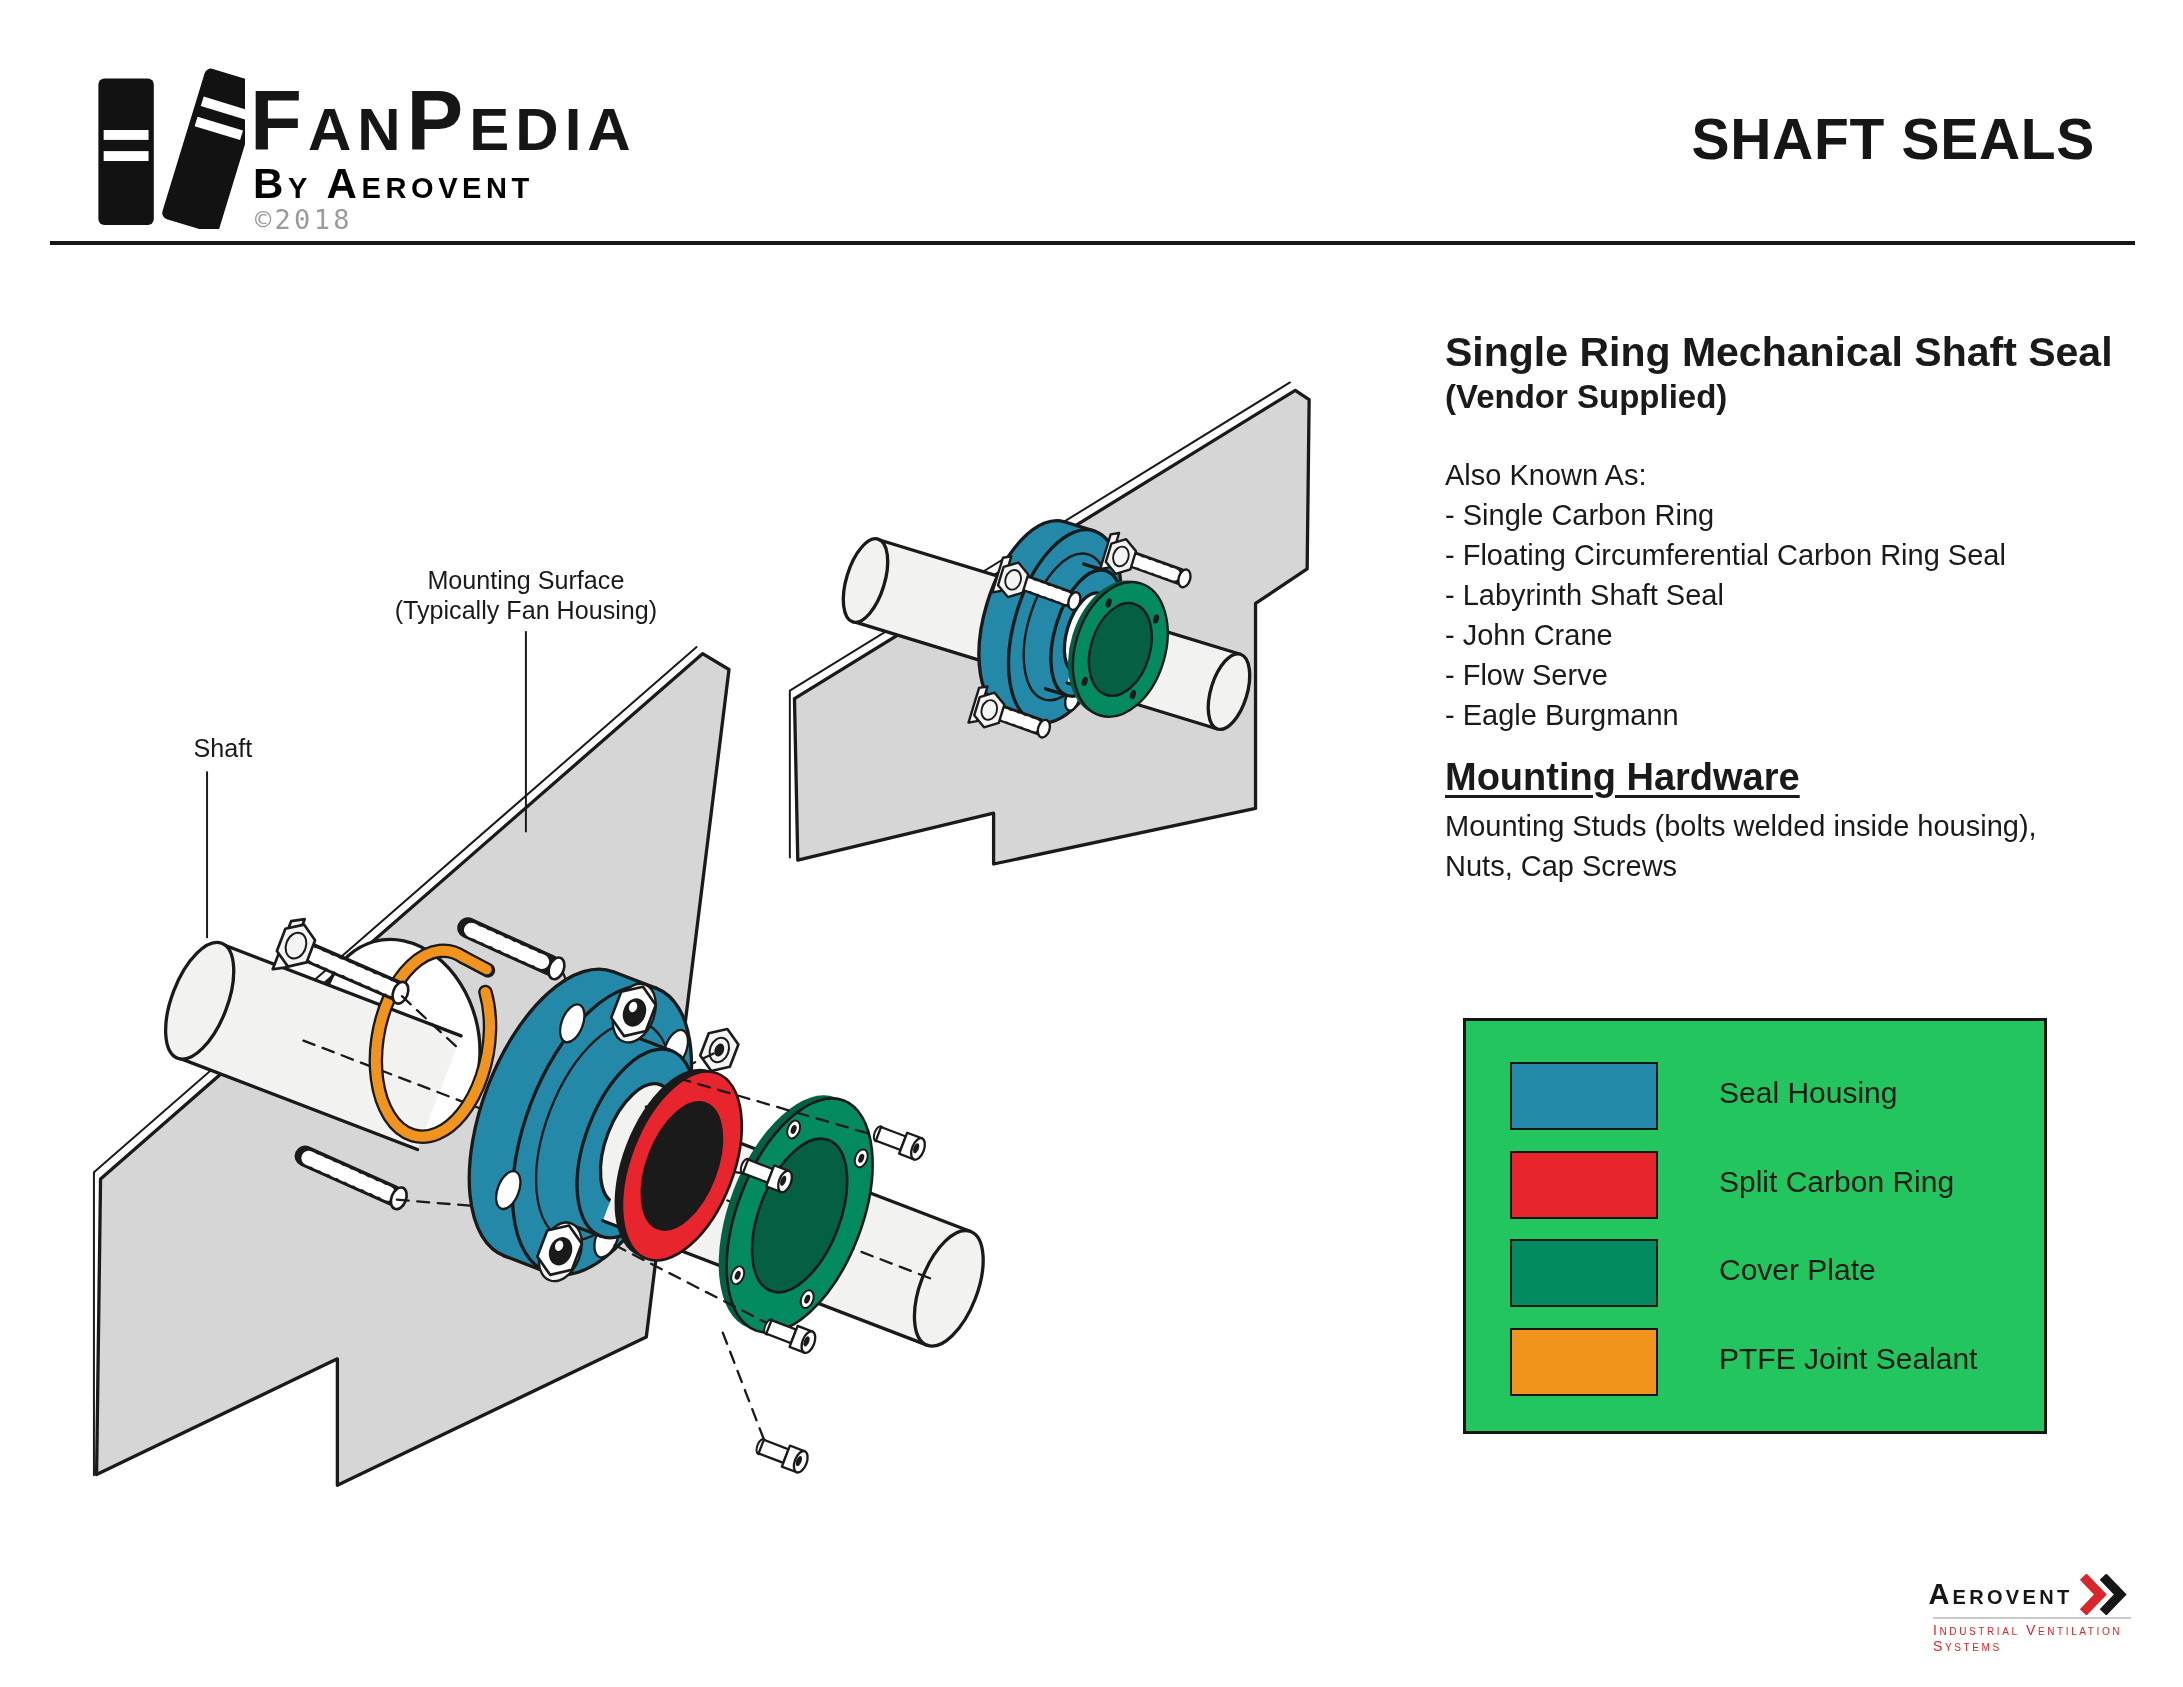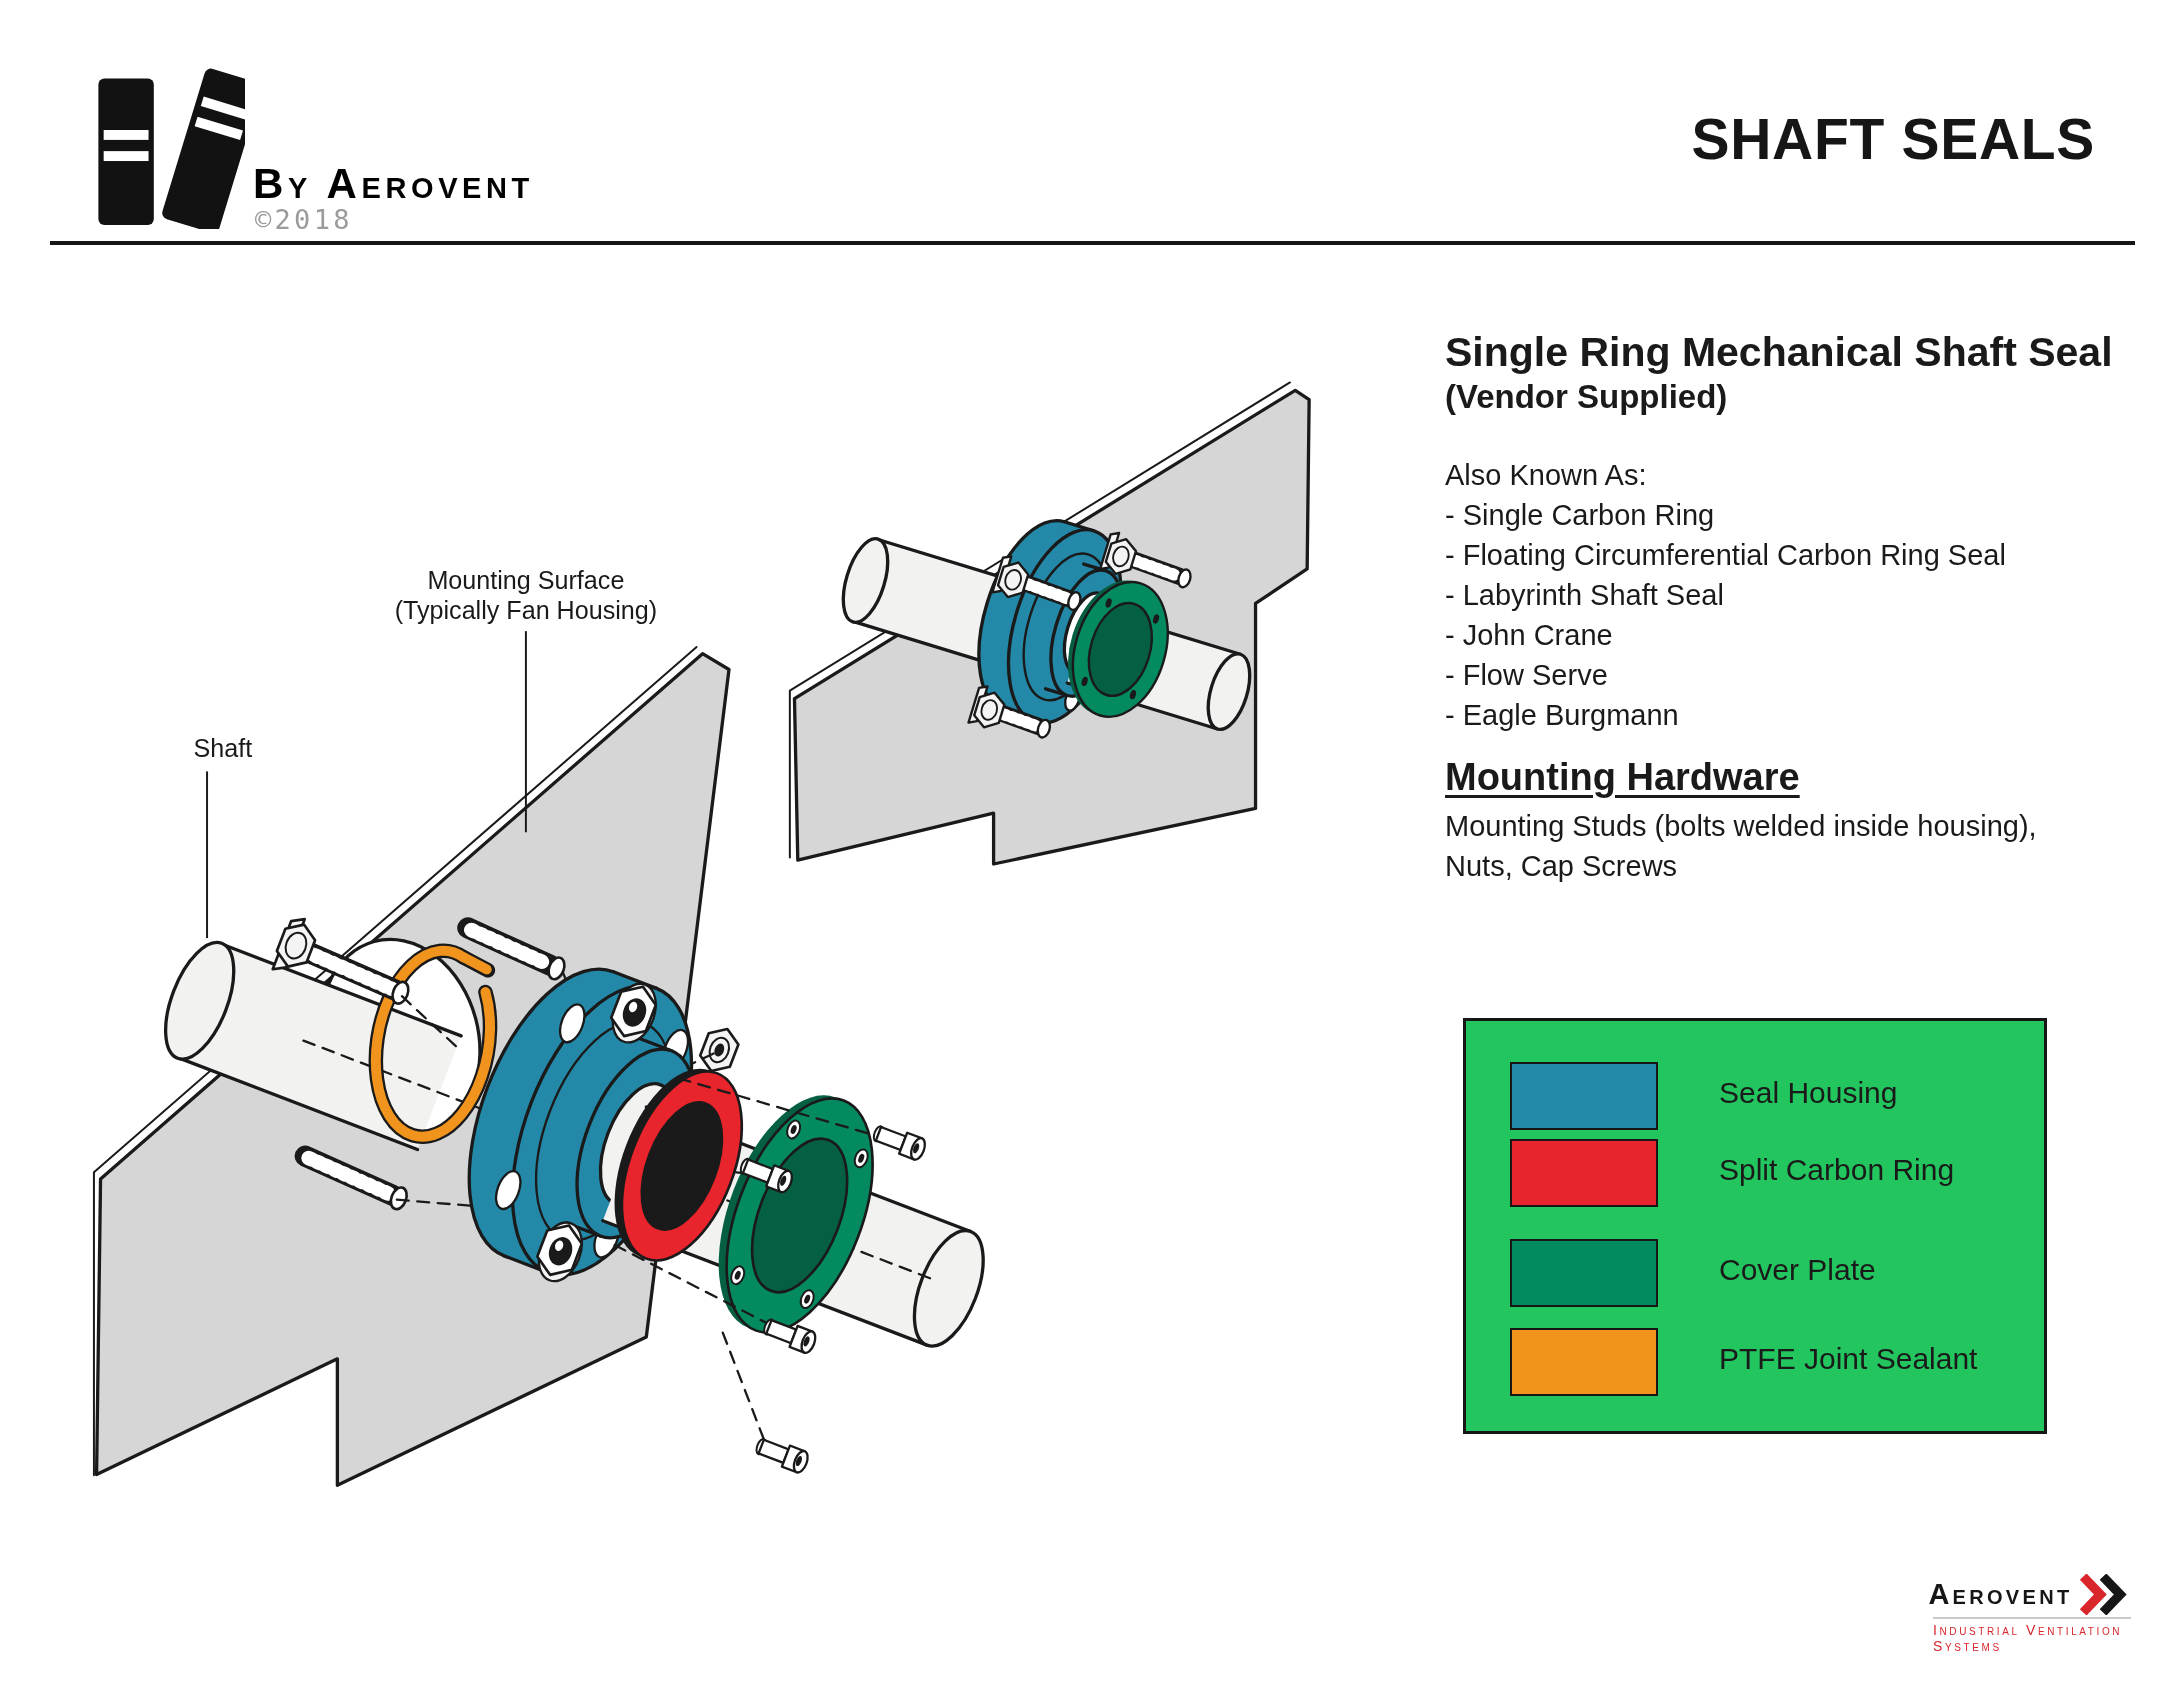--- a/index.html
+++ b/index.html
@@ -309,20 +309,21 @@
     <g transform="rotate(17 150 230)">
       <rect x="105" y="8" width="90" height="238" rx="10" fill="#121212"></rect>
       <rect x="114" y="52" width="72" height="15" fill="#ffffff"></rect>
       <rect x="114" y="84" width="72" height="15" fill="#ffffff"></rect>
     </g>
     <rect x="8" y="22" width="84" height="222" rx="9" fill="#121212"></rect>
     <rect x="16" y="100" width="68" height="15" fill="#ffffff"></rect>
     <rect x="16" y="132" width="68" height="15" fill="#ffffff"></rect>
   </svg>
 
+  <div class="abs brand">FanPedia</div>
   <div class="abs brand-sub">By Aerovent</div>
   <div class="abs copyright">©2018</div>
   <div class="abs page-title">SHAFT SEALS</div>
   <div class="abs rule"></div>
 
   <div class="abs col-title">Single Ring Mechanical Shaft Seal</div>
   <div class="abs col-subtitle">(Vendor Supplied)</div>
 
   <div class="abs aka">
     <div>Also Known As:</div>
@@ -338,21 +339,21 @@
   <div class="abs hw-lines">
     <div>Mounting Studs (bolts welded inside housing),</div>
     <div>Nuts, Cap Screws</div>
   </div>
 
   <div class="abs legend">
     <div class="legend-row" style="top:41px">
       <div class="legend-swatch" style="background-color: rgb(36, 137, 168);"></div>
       <div class="legend-label">Seal Housing</div>
     </div>
-    <div class="legend-row" style="top:118px">
+    <div class="legend-row" style="top:130px">
       <div class="legend-swatch" style="background-color: rgb(232, 36, 44);"></div>
       <div class="legend-label">Split Carbon Ring</div>
     </div>
     <div class="legend-row" style="top:218px">
       <div class="legend-swatch" style="background-color: rgb(4, 138, 96);"></div>
       <div class="legend-label">Cover Plate</div>
     </div>
     <div class="legend-row" style="top:307px">
       <div class="legend-swatch" style="background-color: rgb(240, 148, 30);"></div>
       <div class="legend-label">PTFE Joint Sealant</div>

